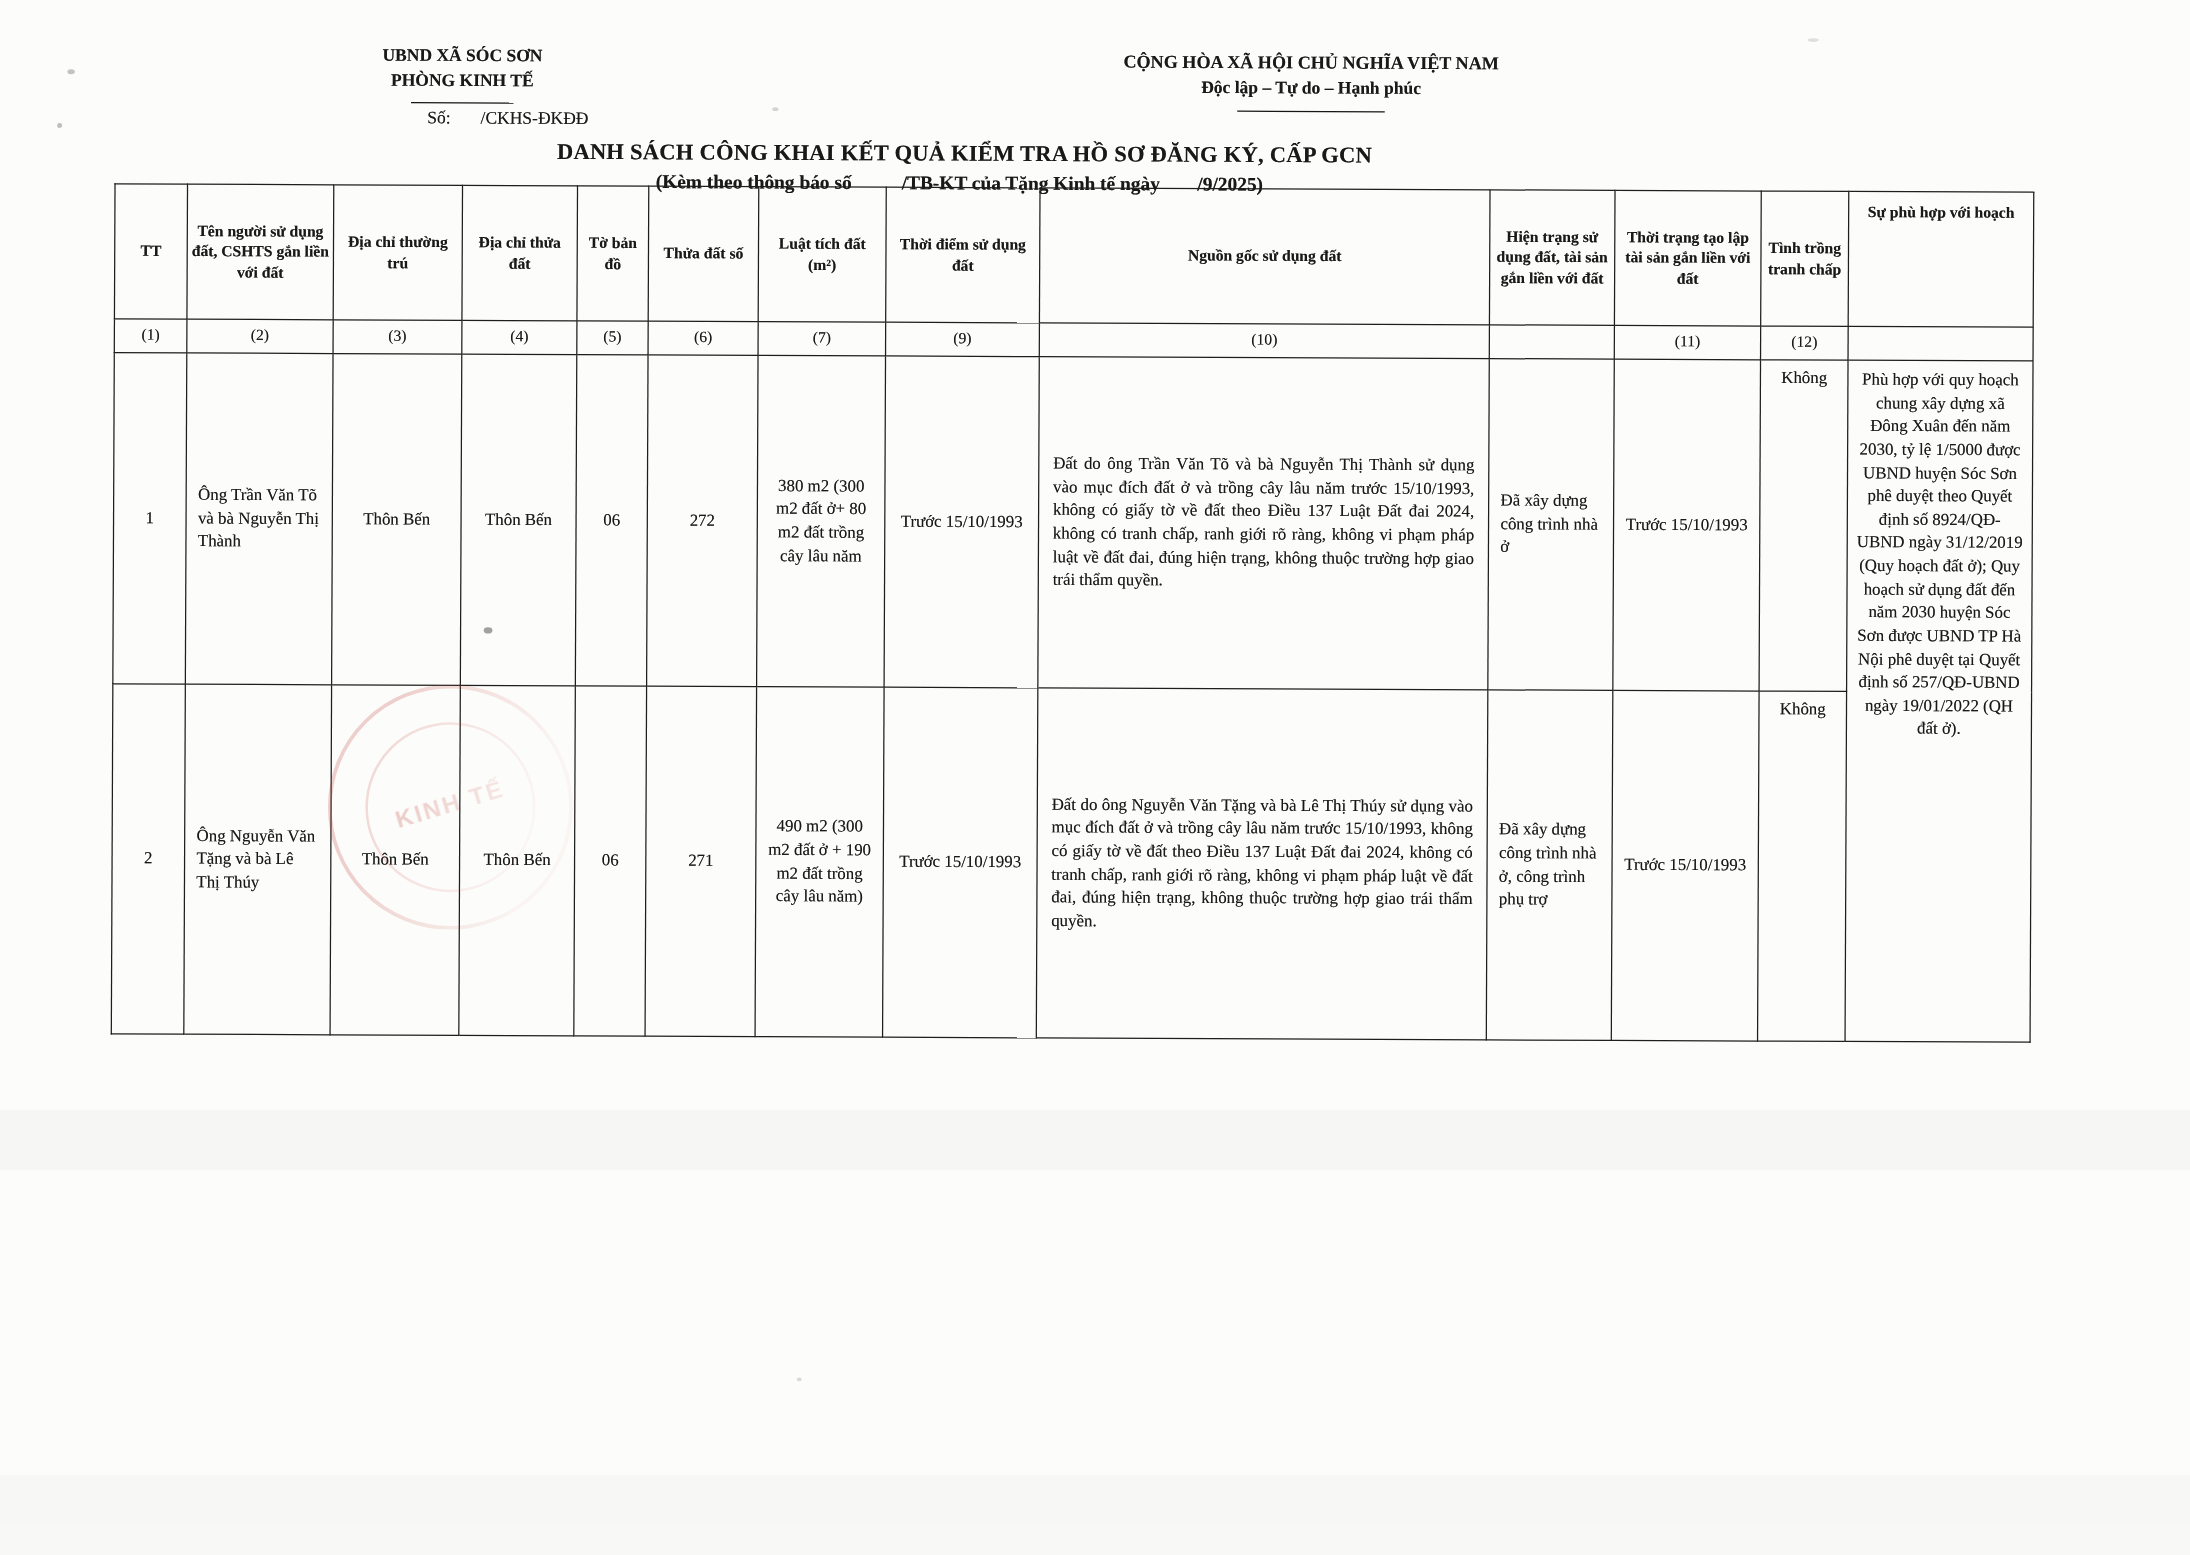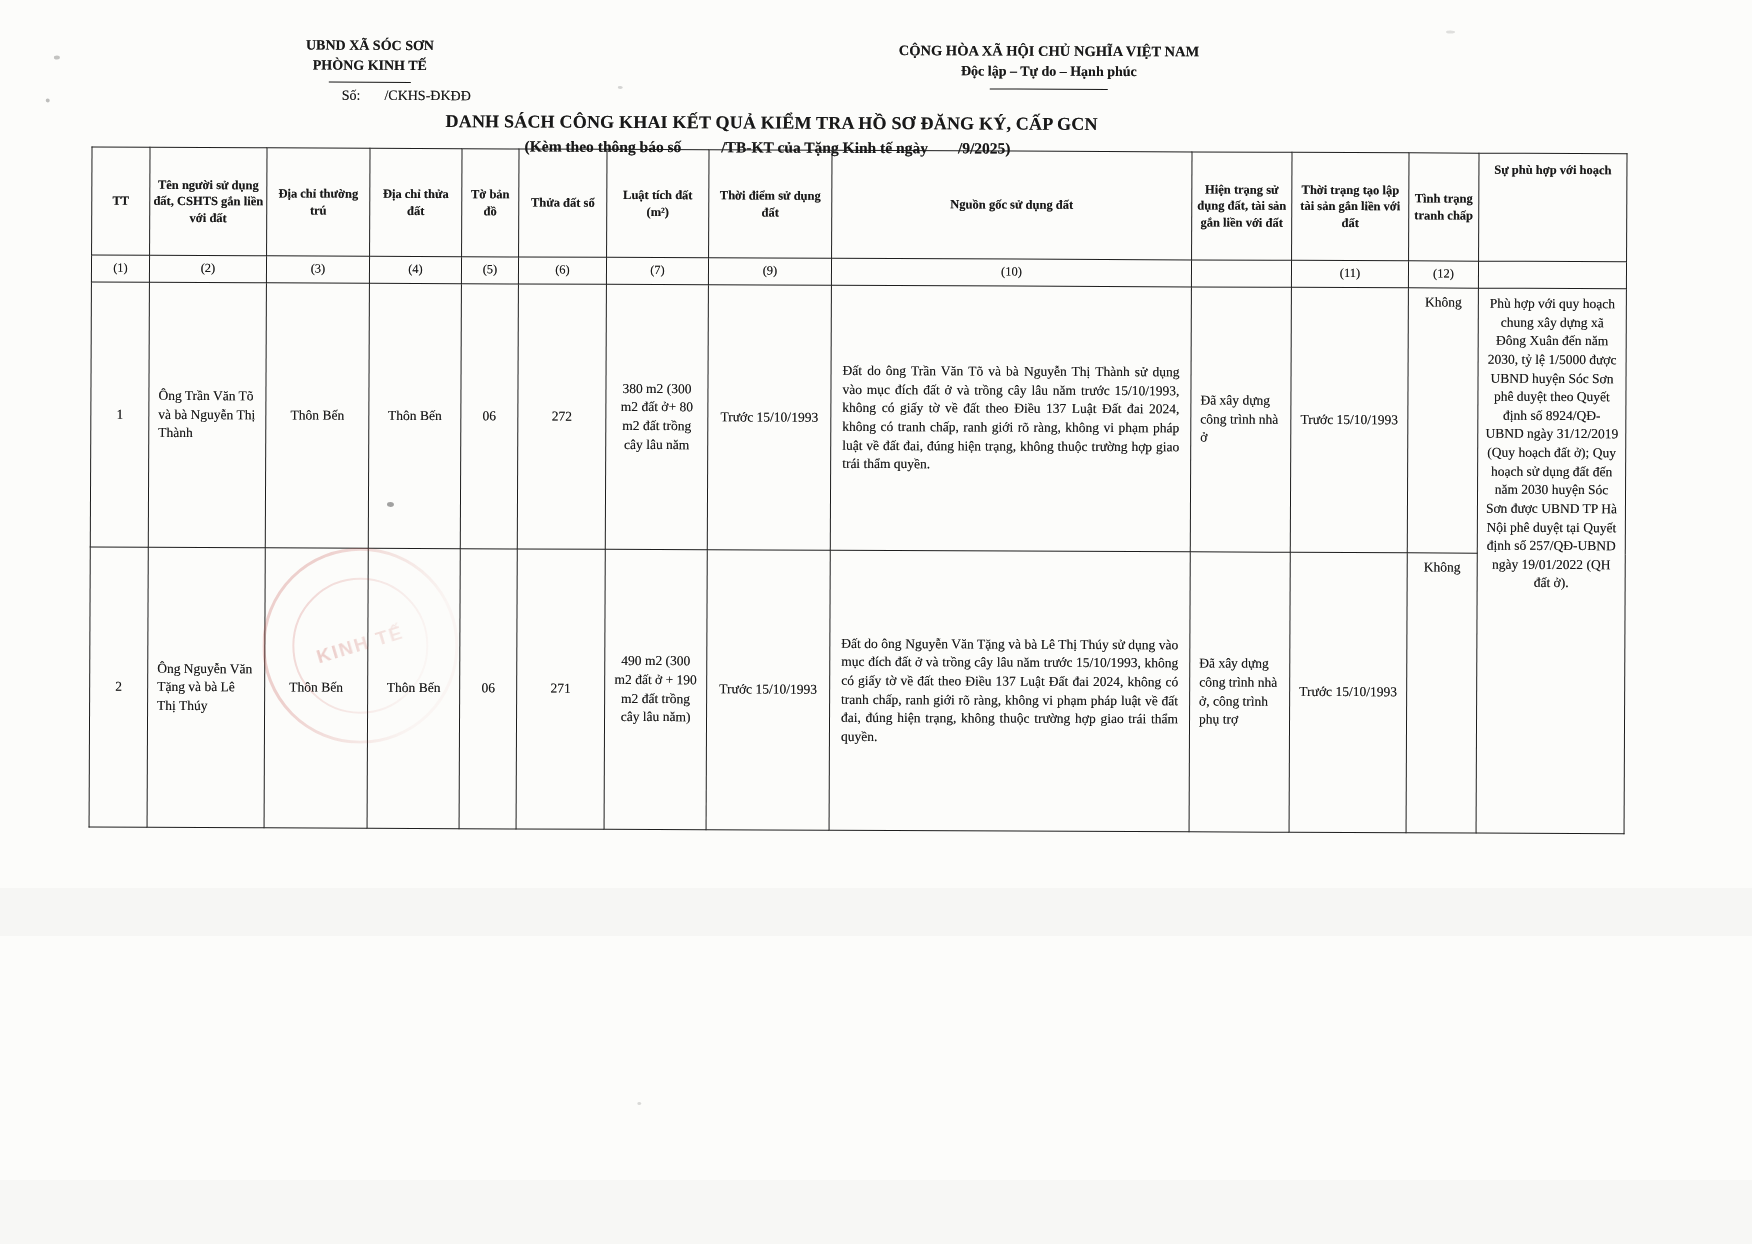--- a/index.html
+++ b/index.html
@@ -114,21 +114,21 @@
         <th>Tên người sử dụng đất, CSHTS gắn liền với đất</th>
         <th>Địa chỉ thường trú</th>
         <th>Địa chỉ thửa đất</th>
         <th>Tờ bản đồ</th>
         <th>Thửa đất số</th>
         <th>Luật tích đất (m²)</th>
         <th>Thời điểm sử dụng đất</th>
         <th>Nguồn gốc sử dụng đất</th>
         <th>Hiện trạng sử dụng đất, tài sản gắn liền với đất</th>
         <th>Thời trạng tạo lập tài sản gắn liền với đất</th>
-        <th>Tình trạng tranh chấp</th>
+        <th>Tình trồng tranh chấp</th>
         <th class="vtop">Sự phù hợp với hoạch</th>
       </tr>
       <tr class="num-row">
         <td>(1)</td>
         <td>(2)</td>
         <td>(3)</td>
         <td>(4)</td>
         <td>(5)</td>
         <td>(6)</td>
         <td>(7)</td>

